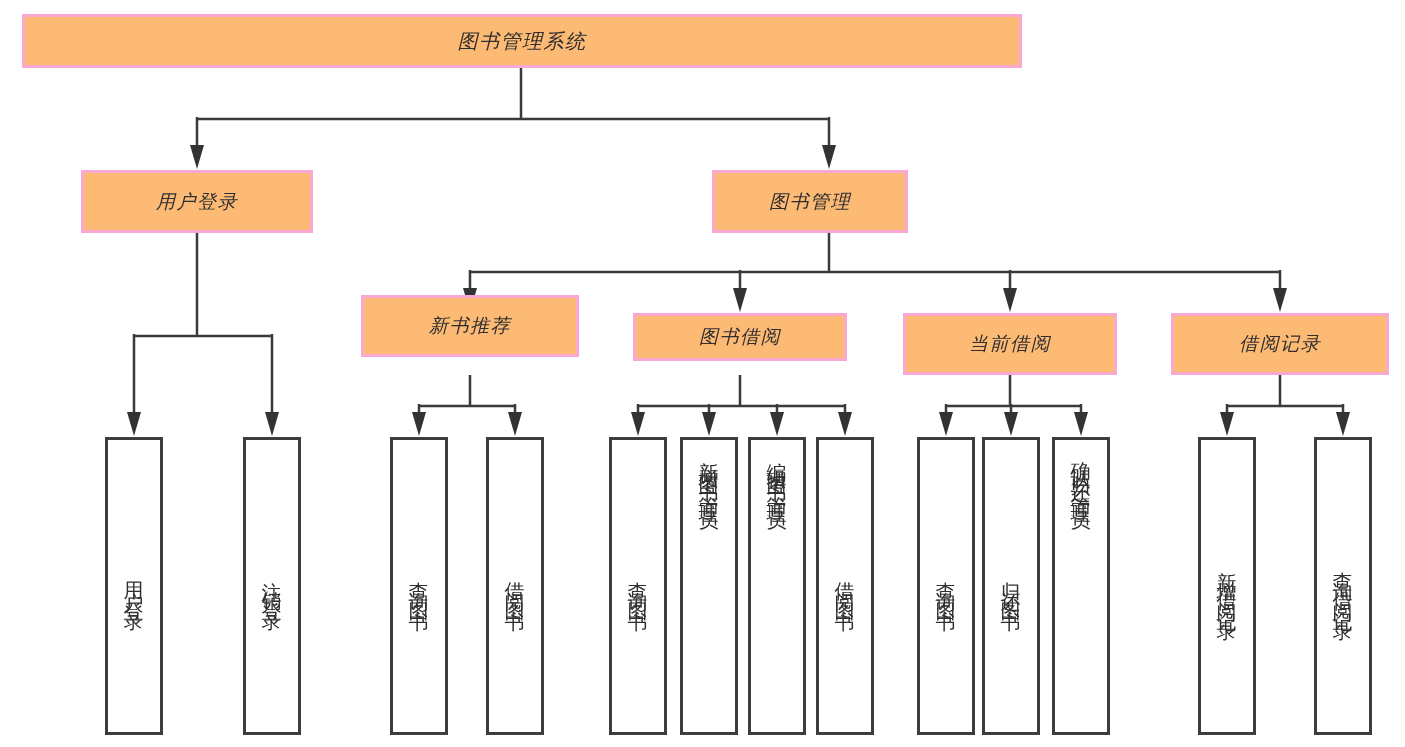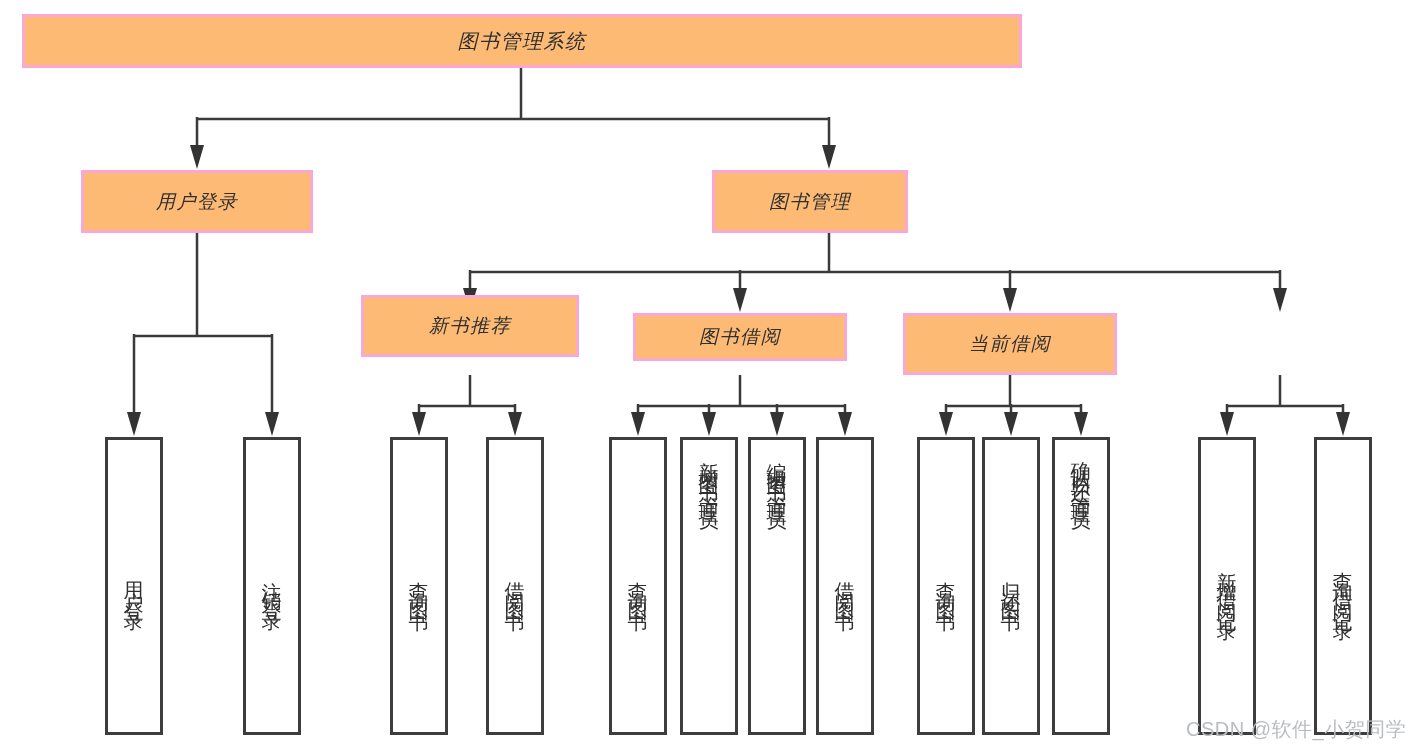--- a/index.html
+++ b/index.html
@@ -80,20 +80,21 @@
   </svg>
 
   <div class="node root" style="left:22px; top:14px; width:1000px; height:54px;">图书管理系统</div>
 
   <div class="node" style="left:81px; top:170px; width:232px; height:63px;">用户登录</div>
   <div class="node" style="left:712px; top:170px; width:196px; height:63px;">图书管理</div>
 
   <div class="node" style="left:361px; top:295px; width:218px; height:62px;">新书推荐</div>
   <div class="node" style="left:633px; top:313px; width:214px; height:48px;">图书借阅</div>
   <div class="node" style="left:903px; top:313px; width:214px; height:62px;">当前借阅</div>
+  <div class="node" style="left:1171px; top:313px; width:218px; height:62px;">借阅记录</div>
 
   <div class="leafbox" style="left:105px;">
     <span>用户登录</span>
   </div>
   <div class="leafbox" style="left:243px;">
     <span>注销登录</span>
   </div>
 
   <div class="leafbox" style="left:390px;">
     <span>查询图书</span>
@@ -125,15 +126,14 @@
     <span>确认归还（管理员）</span>
   </div>
 
   <div class="leafbox" style="left:1198px;">
     <span>新增借阅记录</span>
   </div>
   <div class="leafbox" style="left:1314px;">
     <span>查询借阅记录</span>
   </div>
 
-  <div class="watermark">CSDN @软件_小贺同学</div>
 
 </div>
 
 </body></html>

